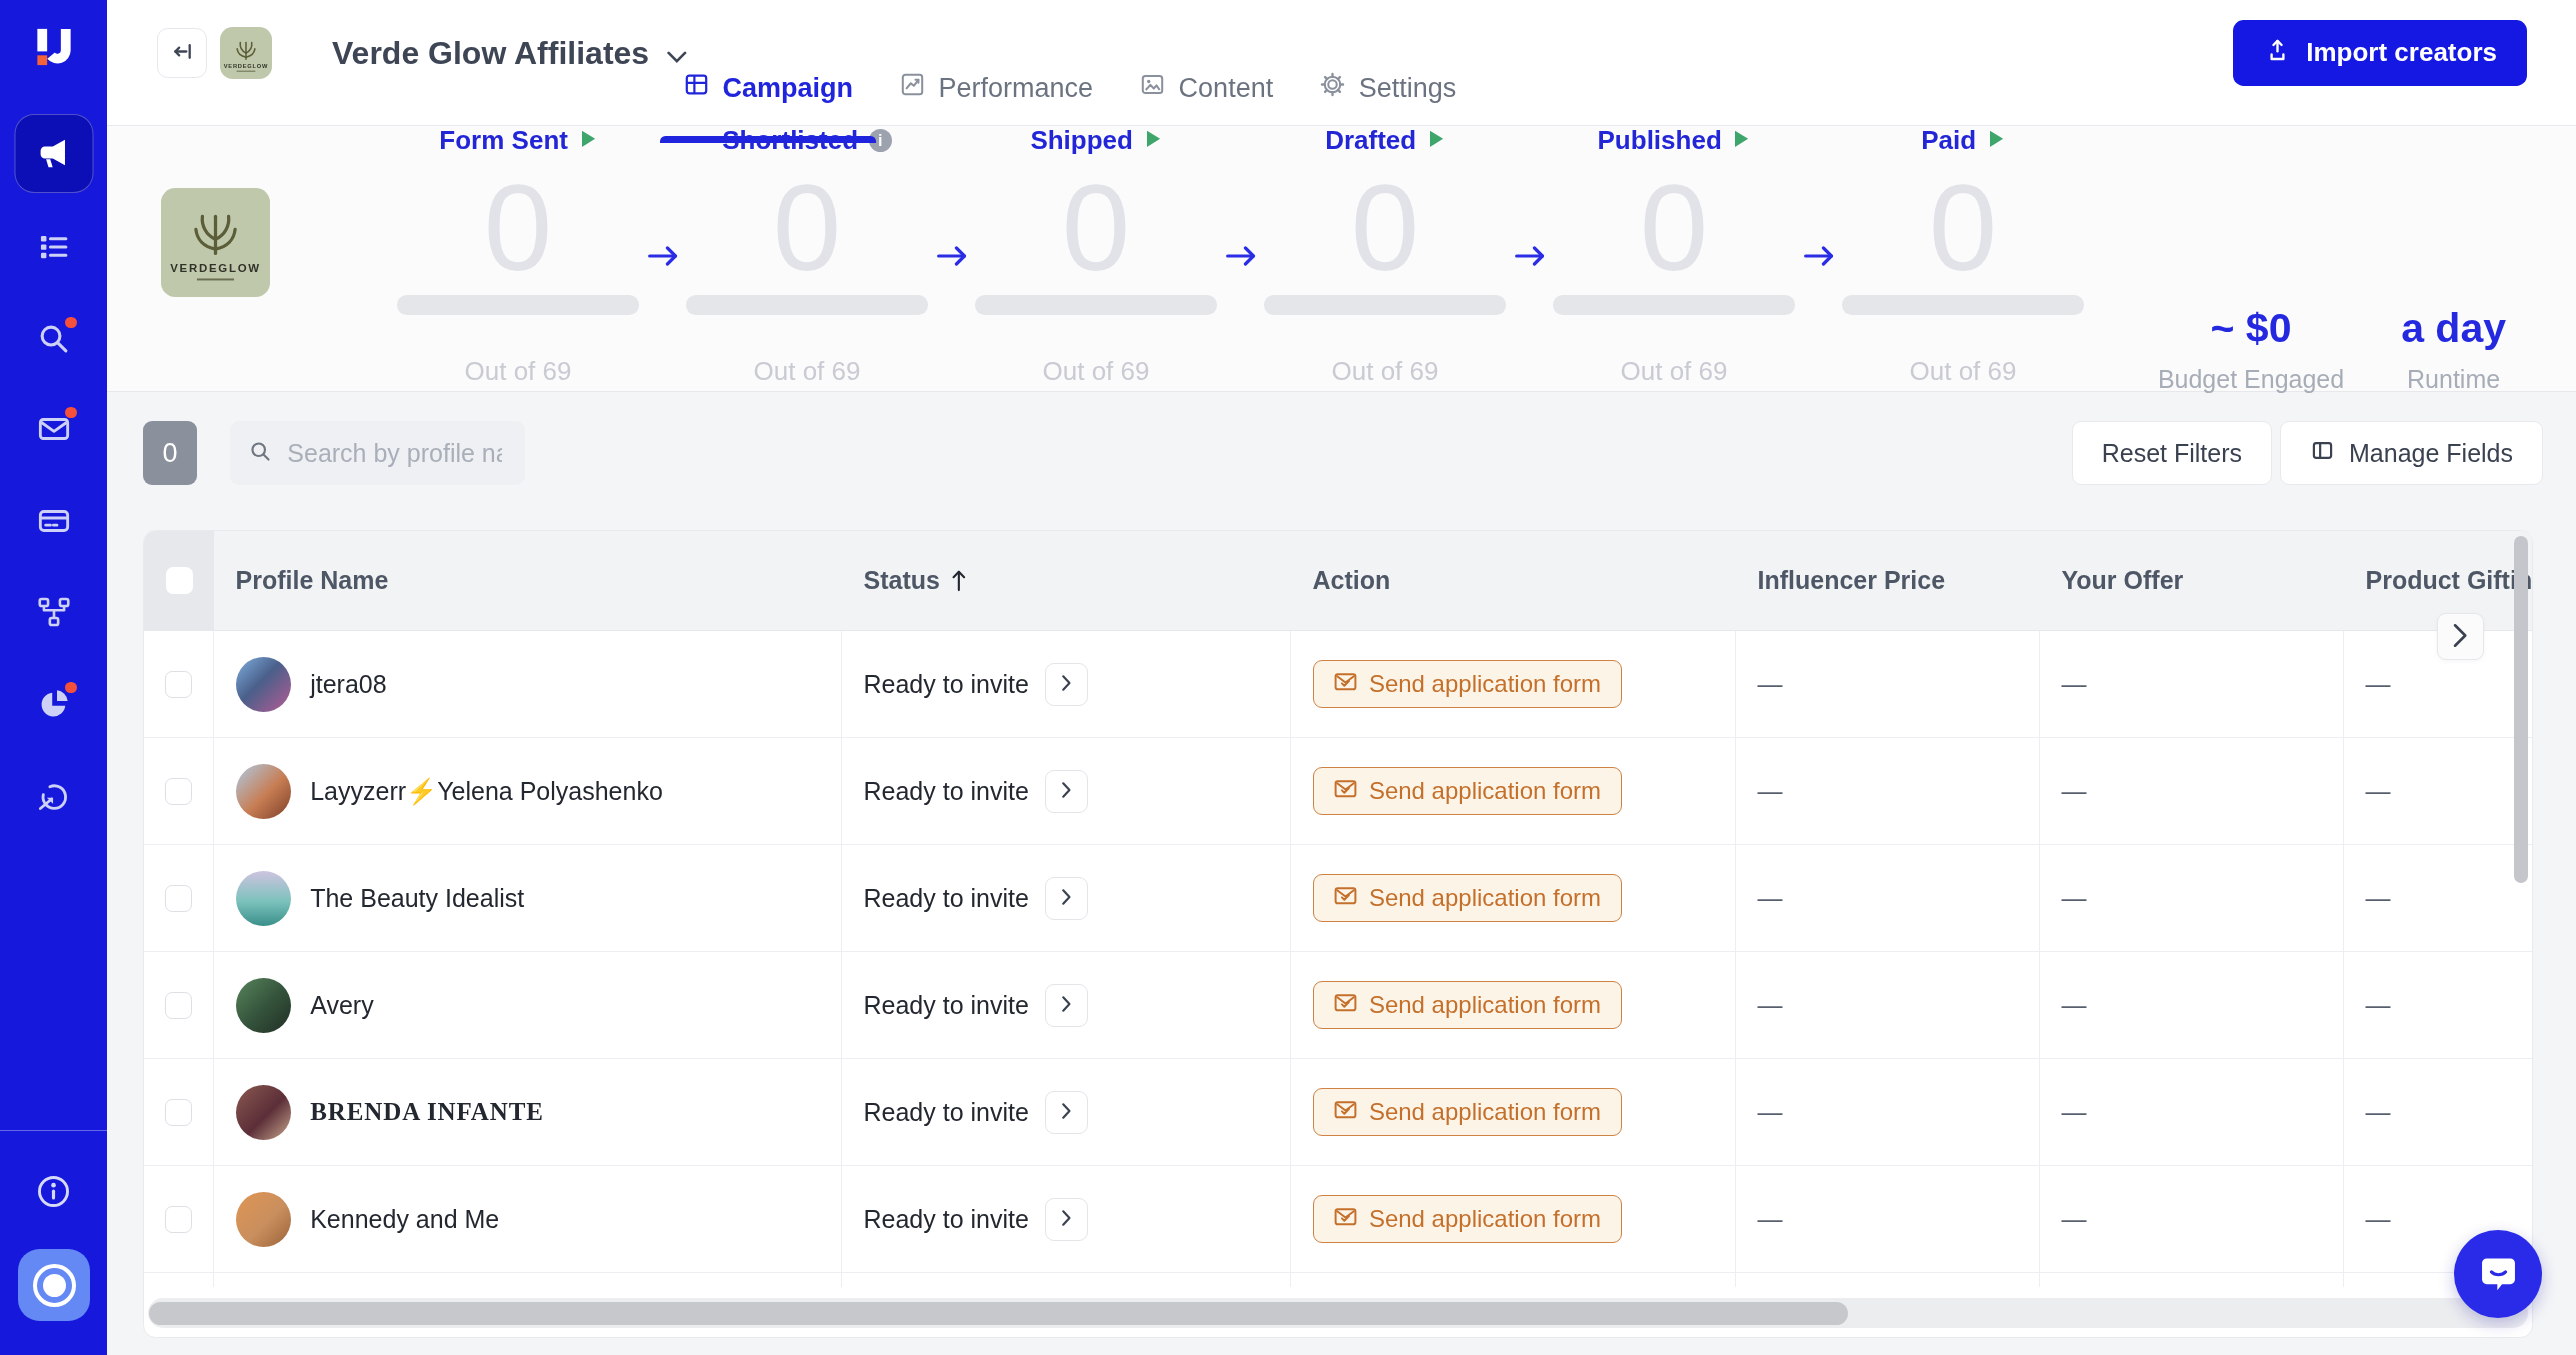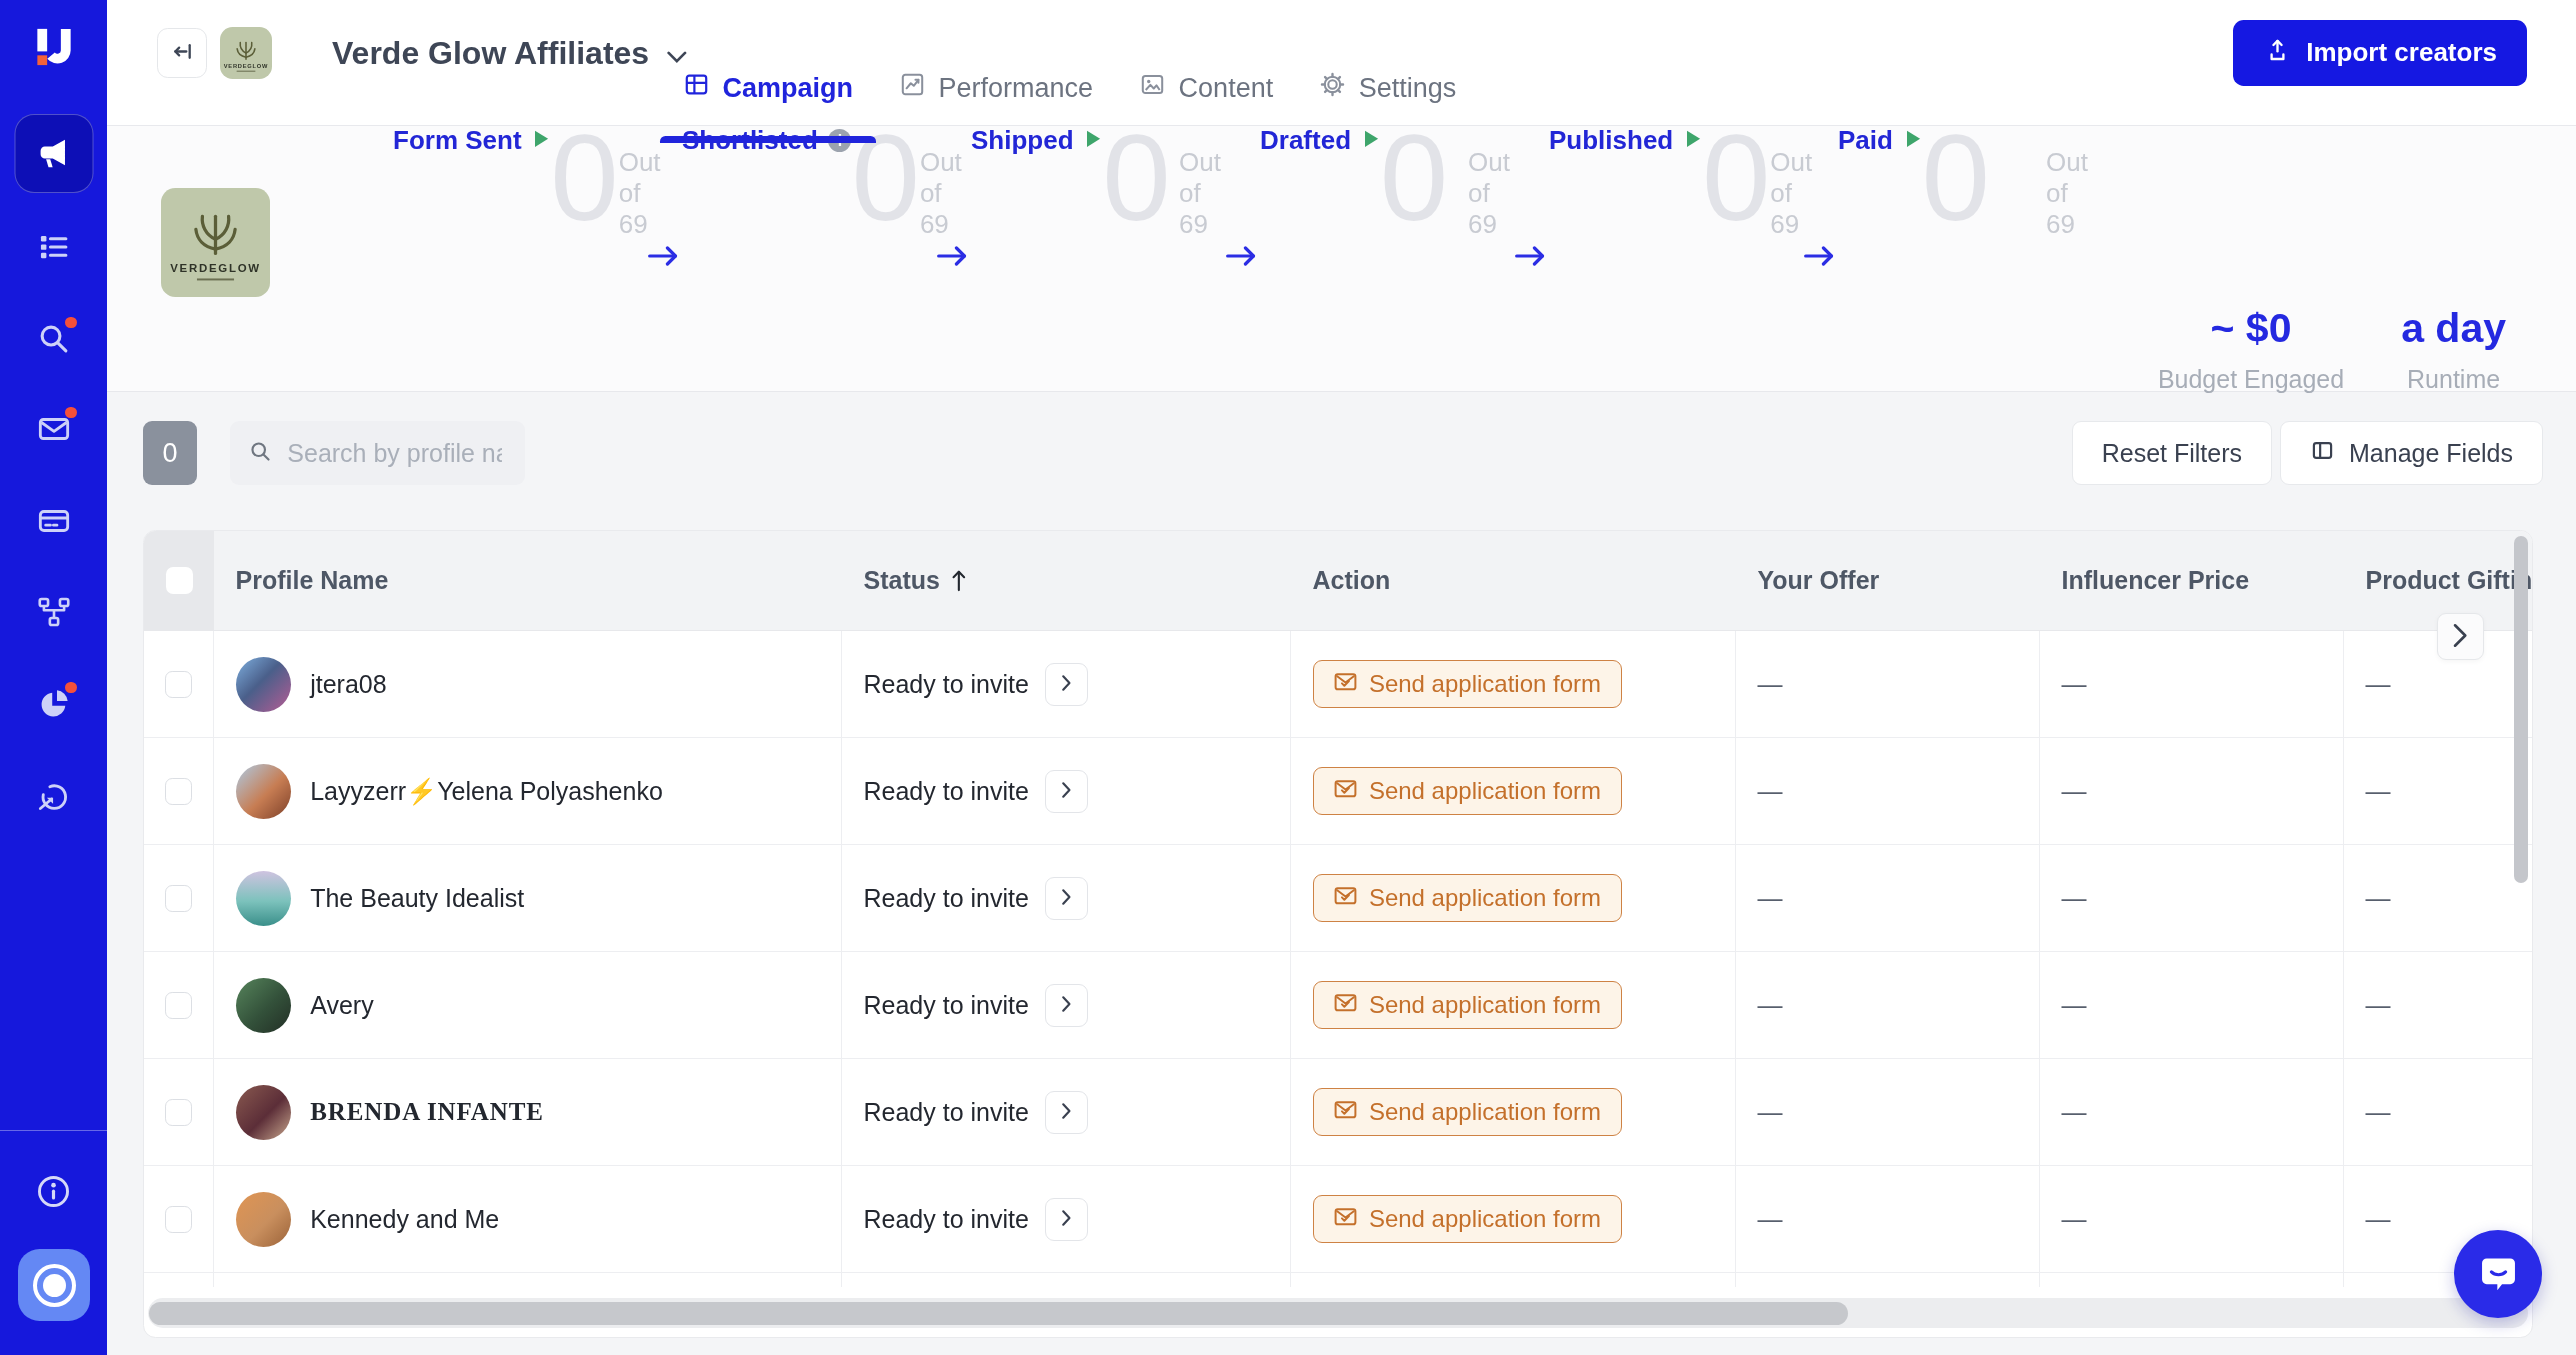--- a/index.html
+++ b/index.html
@@ -25,21 +25,21 @@
   .tabs { position:absolute; left:553px; top:0; height:106px; display:flex; }
   .tab { position:relative; height:106px; display:flex; align-items:center; gap:12.5px; padding:0 23px; font-size:27px; font-weight:500; color:#6C7380; cursor:pointer; white-space:nowrap;margin-top:35px; }
   .tab.active { color:#2024DC; font-weight:600; }
   .tab.active::after { content:""; position:absolute; left:0; right:0; bottom:-1.8px; height:7.2px; background:#2024DC; border-radius:5.4px 5.4px 0 0; }
   .import-btn { position:absolute; right:49px; top:19.7px; height:66px; padding:0 30px; background:#1518E2; color:#fff; border:none; border-radius:10.7px; font-size:26px; font-weight:600; font-family:inherit; display:flex; align-items:center; gap:14.3px; cursor:pointer; }
 
   
   .pipeline { position:absolute; left:107px; top:106px; width:2469px; height:286px; background:#FBFBFC; border-bottom:1.8px solid #E7E8EC; z-index:10; }
   .brand-logo-lg { position:absolute; left:54px; top:82px; width:109px; height:109px; border-radius:14.3px; overflow:hidden; }
   .stages { position:absolute; left:286px; top:0; height:100%; display:flex; }
-  .stage { width:250px; display:flex; flex-direction:row; }
+  .stage { width:250px; display:flex; flex-direction:column; align-items:center; }
   .stage-head { margin-top:19.7px; height:30px; display:flex; align-items:center; gap:10.7px; cursor:pointer; }
   .s-label { font-size:26px; font-weight:700; color:#2226D6; white-space:nowrap; }
   .ind-info { width:23px; height:23px; border-radius:50%; background:#9CA3AE; color:#FBFBFC; font-size:16px; font-weight:700; display:flex; align-items:center; justify-content:center; }
   .s-count { margin-top:5.4px; font-size:123px; line-height:134px; font-weight:500; color:#E2E3E8; }
   .s-bar { width:242px; height:19.7px; border-radius:9.8px; background:#E5E6EA; }
   .s-out { margin-top:41px; font-size:26px; color:#C8CBD2; }
   .stage-arrow { width:39px; display:flex; justify-content:center; align-items:flex-start; }
   .stage-arrow svg { margin-top:134px; }
   .stats { position:absolute; right:70px; top:199px; display:flex; gap:57px; }
   .stat { display:flex; flex-direction:column; align-items:center; }
@@ -469,25 +469,25 @@
         <span class="sort-ico">
           <svg width="19.7" height="25" viewBox="0 0 20 26" fill="none" stroke="#23272F" stroke-width="2.2" stroke-linecap="round" stroke-linejoin="round">
             <path d="M10 23V4"></path>
               <path d="M4.5 9.5 L10 4 l5.5 5.5"></path>
           </svg>
         </span>
       </div>
       <div class="th w-action">
           <span>Action</span>
         </div>
+      <div class="th w-price">
+          <span>Influencer Price</span>
+        </div>
       <div class="th w-offer">
           <span>Your Offer</span>
-        </div>
-      <div class="th w-price">
-          <span>Influencer Price</span>
         </div>
       <div class="th w-gift">
           <span>Product Gifting</span>
         </div>
     </div>
 
     <div>
         <div class="trow">
     <div class="cell c-check">
       <span class="checkbox"></span>

